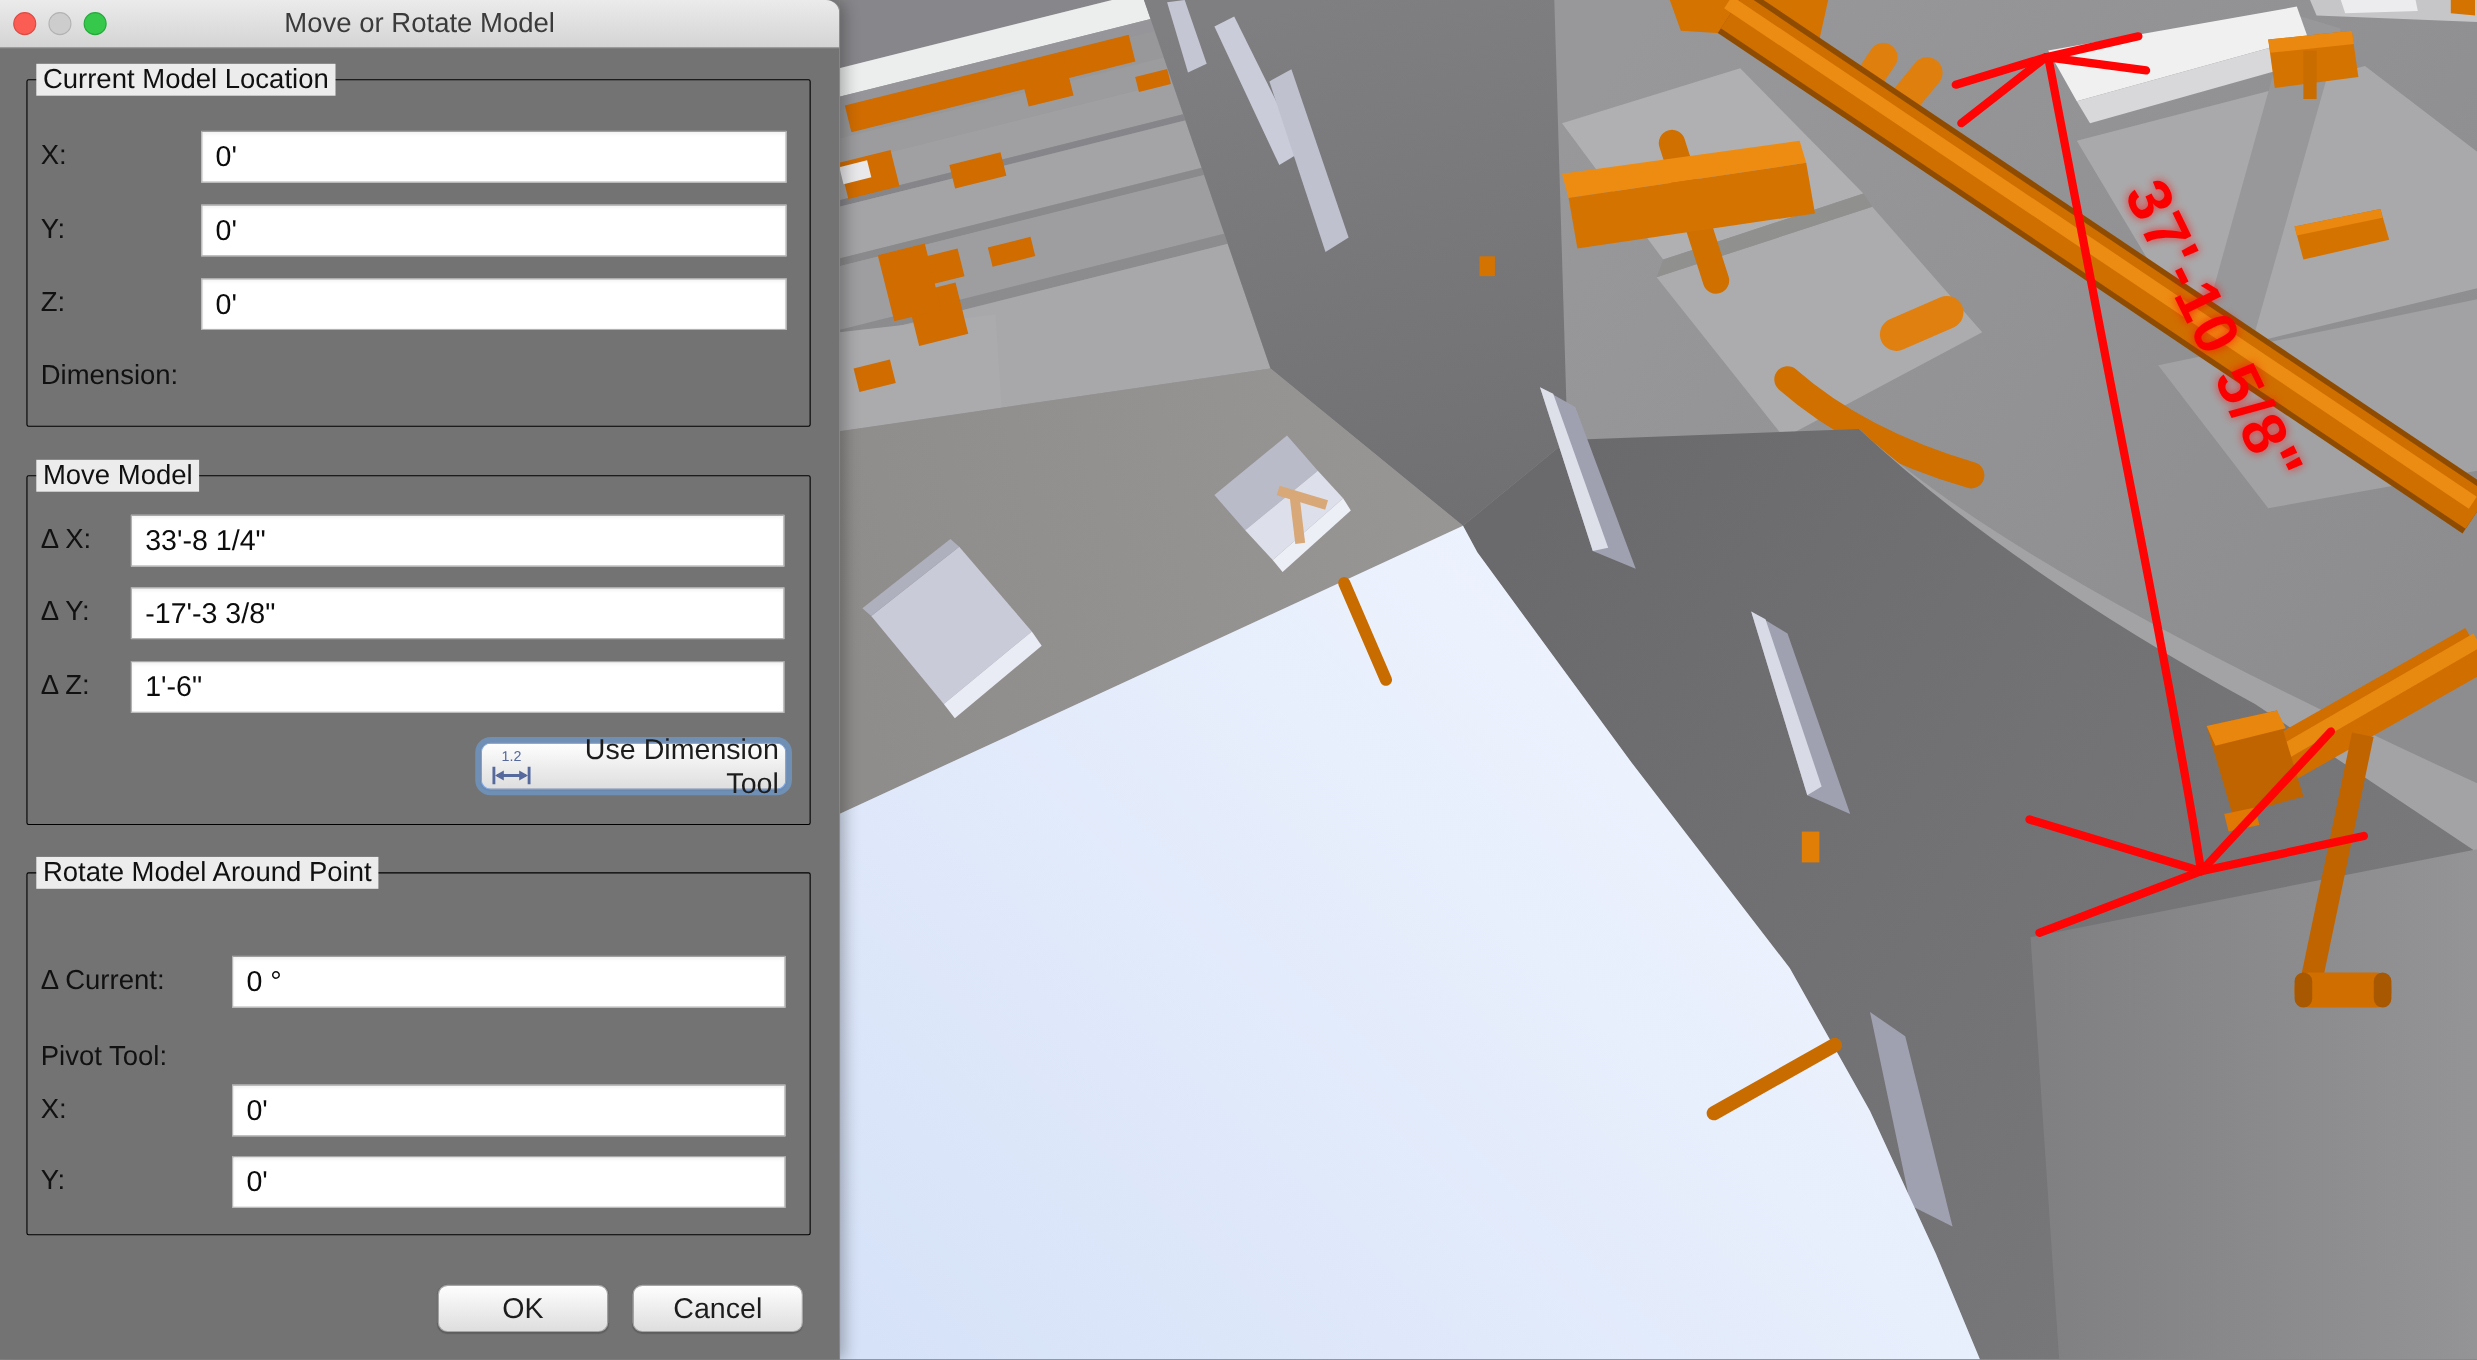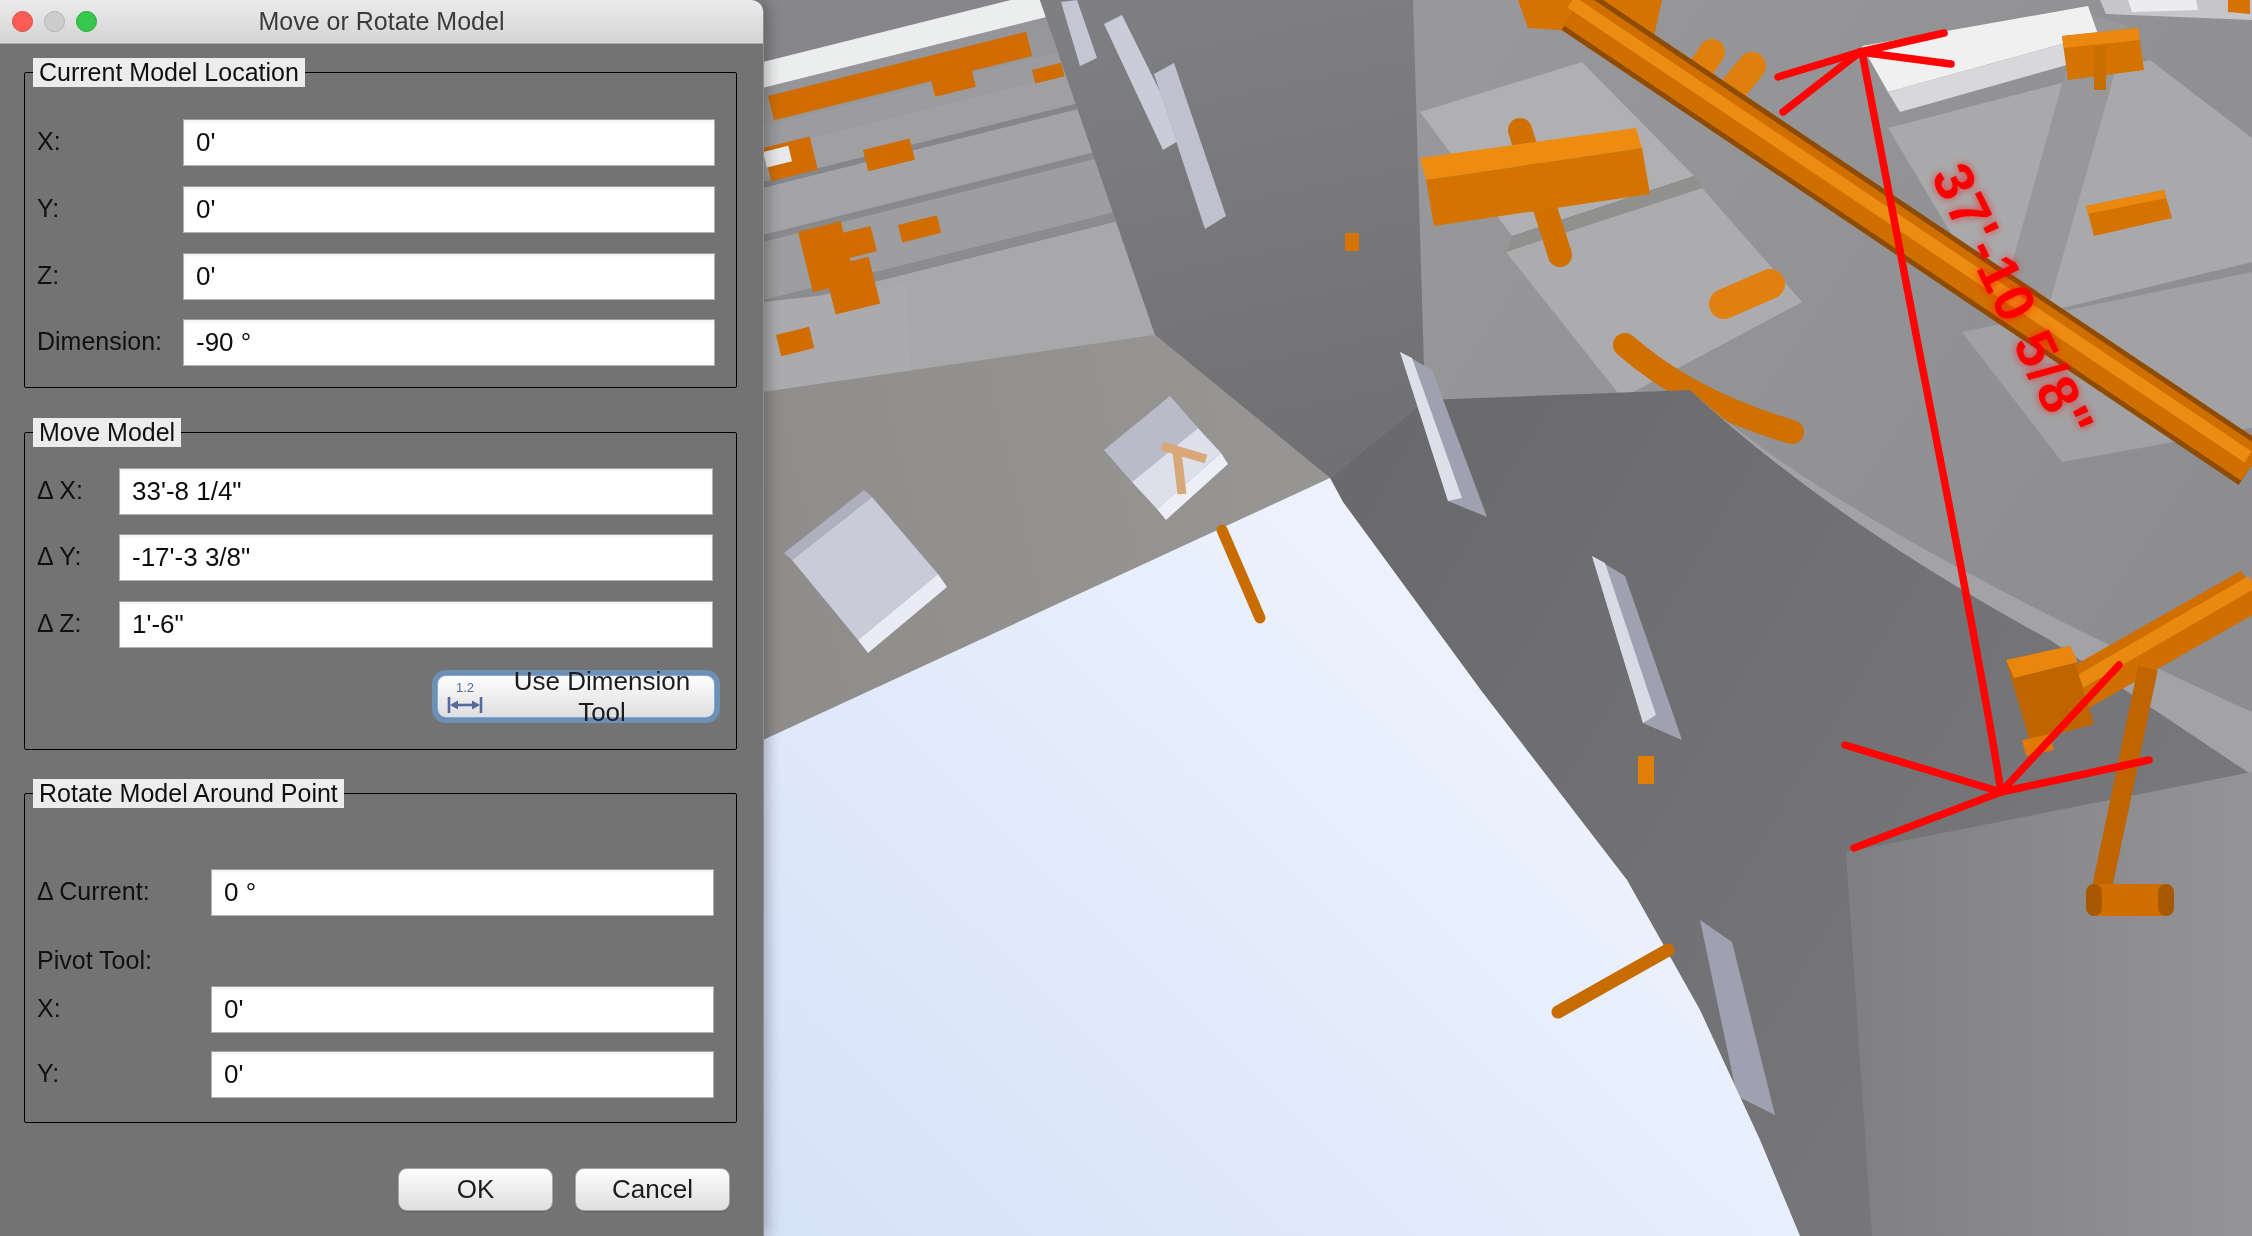--- a/index.html
+++ b/index.html
@@ -53,21 +53,21 @@
     box-shadow:inset 0 2px 3px rgba(0,0,0,.05);
     font-family:"Liberation Sans","DejaVu Sans",sans-serif;
     font-size:26px;color:#0c0c0c;padding:0 0 0 12px;outline:none;
   }
   .mac-btn{
     position:absolute;height:43px;box-sizing:border-box;
     background:linear-gradient(#fefefe,#ececec 55%,#dedede);
     border:1px solid #a6a6a6;border-radius:9px;
     box-shadow:0 1px 1px rgba(0,0,0,.18);
     font-family:"Liberation Sans","DejaVu Sans",sans-serif;
-    font-size:26px;color:#1c1c1c;text-align:center;
+    font-size:26px;color:#1c1c1c;text-align:right;
     display:flex;align-items:center;justify-content:center;gap:10px;
   }
   .mac-btn.focused{
     border-color:#7fa8e6;
     box-shadow:0 0 0 5px rgba(110,165,235,.55),0 1px 1px rgba(0,0,0,.12);
   }
   .dim-icon{flex:0 0 auto;}
 </style>
 </head>
 <body>
@@ -276,21 +276,20 @@
 
   <div class="groupbox" style="top:72px;height:316px;">
     <div class="legend">Current Model Location</div>
     <div class="row-label" style="top:54px;">X:</div>
     <input class="field" style="top: 46px; left: 158px; width: 532px;" value="0'">
     <div class="row-label" style="top:121px;">Y:</div>
     <input class="field" style="top: 113px; left: 158px; width: 532px;" value="0'">
     <div class="row-label" style="top:188px;">Z:</div>
     <input class="field" style="top: 180px; left: 158px; width: 532px;" value="0'">
     <div class="row-label" style="top:254px;">Dimension:</div>
-    <input class="field" style="top: 246px; left: 158px; width: 532px;" value="-90 °">
   </div>
 
   <div class="groupbox" style="top:432px;height:318px;">
     <div class="legend">Move Model</div>
     <div class="row-label" style="top:43px;">Δ X:</div>
     <input class="field" style="top: 35px; left: 94px; width: 594px;" value="33'-8 1/4&quot;">
     <div class="row-label" style="top:109px;">Δ Y:</div>
     <input class="field" style="top: 101px; left: 94px; width: 594px;" value="-17'-3 3/8&quot;">
     <div class="row-label" style="top:176px;">Δ Z:</div>
     <input class="field" style="top: 168px; left: 94px; width: 594px;" value="1'-6&quot;">

